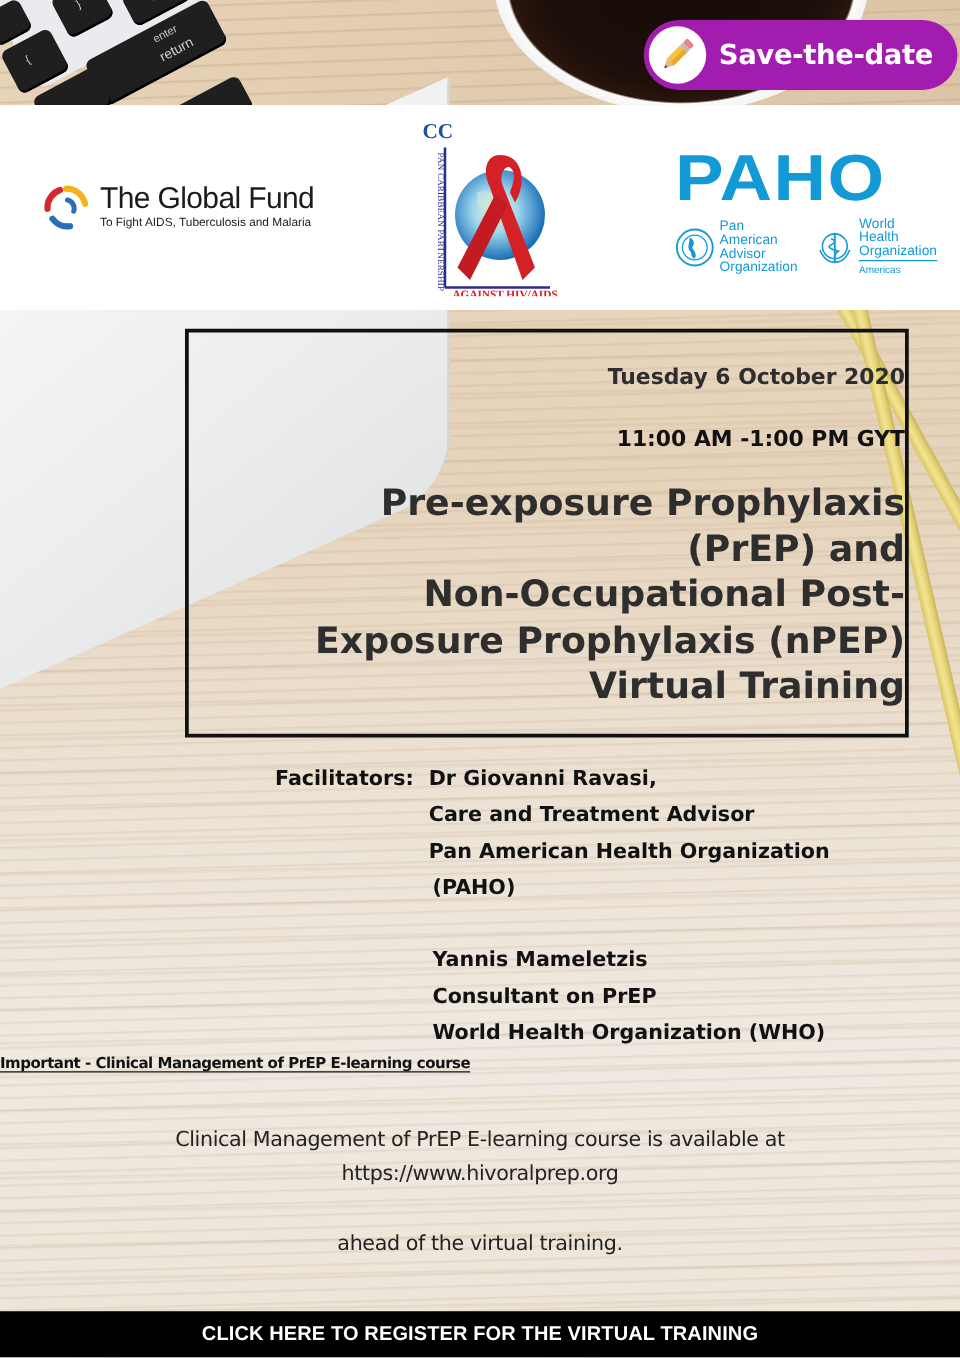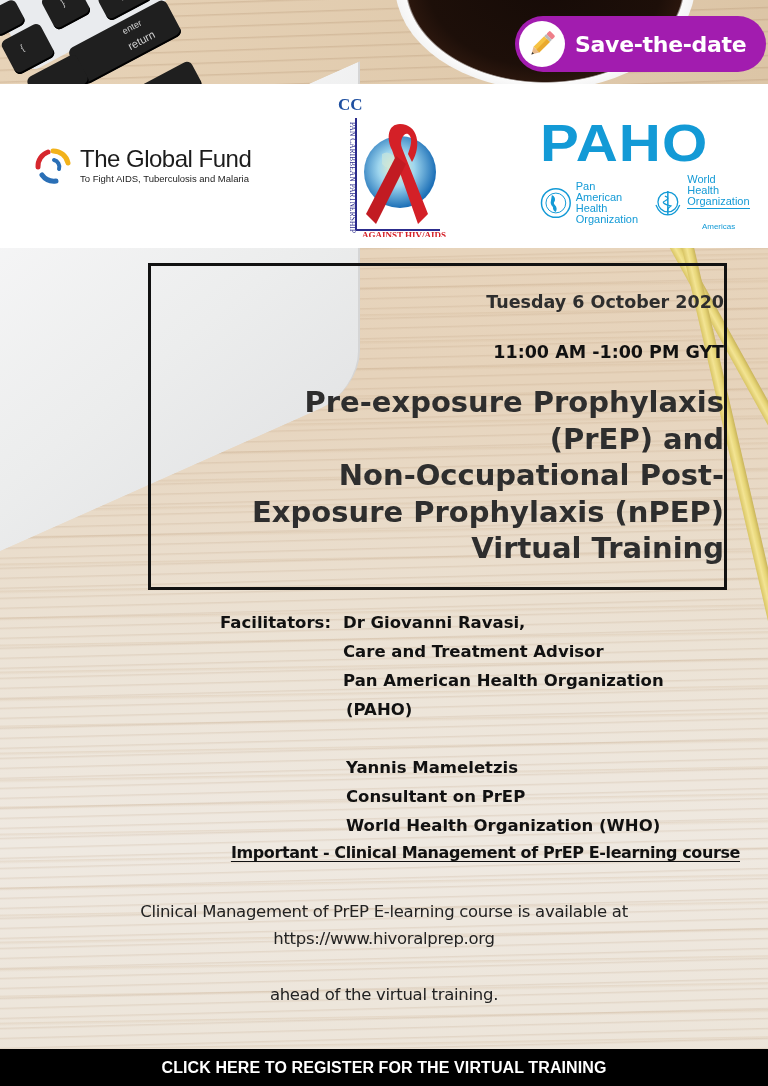--- a/index.html
+++ b/index.html
@@ -104,22 +104,22 @@
     .facilitators {
       position: absolute; left: 220px; top: 608px;
       font-family: "DejaVu Sans", sans-serif; font-weight: bold; font-size: 16.5px; color: #111; line-height: 29px;
     }
     .fac-label { position: absolute; left: 0; top: 0; white-space: nowrap; }
     .fac-list { position: absolute; left: 123px; top: 0; white-space: nowrap; }
     .fac-list .gap { height: 29px; }
 
     
     .important {
-      position: absolute; left: 0; width: 740px; top: 843px; text-align: right;
-      font-family: "DejaVu Sans", sans-serif; font-weight: bold; font-size: 16px; color: #111;
+      position: absolute; left: 0; width: 740px; top: 843px; text-align: left;
+      font-family: "DejaVu Sans", sans-serif; font-weight: bold; font-size: 12px; color: #111;
       text-decoration: underline; text-underline-offset: 3px; letter-spacing: -0.4px;
     }
     .para {
       position: absolute; left: 0; width: 768px; text-align: center;
       font-family: "DejaVu Sans", sans-serif; font-size: 16.5px; color: #222; line-height: 27px; letter-spacing: -0.3px;
     }
     .para.p1 { top: 898px; }
     .para.p2 { top: 981px; }
 
     
@@ -219,33 +219,33 @@
 <div class="paho-logo">
   <div class="paho-word">PAHO</div>
   <div class="paho-sub">
     <svg width="32" height="32" viewBox="0 0 32 32">
       <circle cx="16" cy="16" r="14.5" fill="none" stroke="#139ad6" stroke-width="1.5"></circle>
       <circle cx="16" cy="16" r="10" fill="none" stroke="#139ad6" stroke-width="1"></circle>
       <path d="M12 8 q4 2 3 6 q-2 2 0 4 q3 3 1 7 q-3 -1 -3 -5 q-3 -3 -2 -6z" fill="#139ad6"></path>
     </svg>
     <div style="margin-left:4px;">
       <div class="t">Pan American</div>
-      <div class="t">Health</div>
+      <div class="t">Advisor</div>
       <div class="t">Organization</div>
     </div>
     <svg width="32" height="32" viewBox="0 0 32 32" style="margin-left:8px;">
       <circle cx="16" cy="15" r="10" fill="none" stroke="#139ad6" stroke-width="1.3"></circle>
       <line x1="16" y1="4" x2="16" y2="28" stroke="#139ad6" stroke-width="1.5"></line>
       <path d="M13 9 q6 2 0 5 q-5 2 6 5 q-4 3 -3 5" stroke="#139ad6" stroke-width="1.3" fill="none"></path>
       <path d="M4 18 q4 10 12 10 q8 0 12 -10" stroke="#139ad6" stroke-width="1.3" fill="none"></path>
     </svg>
     <div style="margin-left:4px;">
       <div class="t">World Health</div>
       <div class="t">Organization</div>
-      <div class="t" style="font-size:8px;border-top:1px solid #139ad6;margin-top:1px;padding-top:12px;text-align:center;">Americas</div>
+      <div class="t" style="font-size:8px;border-top:1px solid #139ad6;margin-top:1px;padding-top:1px;text-align:left;">Americas</div>
     </div>
   </div>
 </div>
 
 <div class="info-box">
   <div class="info-date">Tuesday 6 October 2020</div>
   <div class="info-time">11:00 AM -1:00 PM  GYT</div>
   <div class="info-title">
     <div>Pre-exposure Prophylaxis</div>
     <div>(PrEP) and</div>

